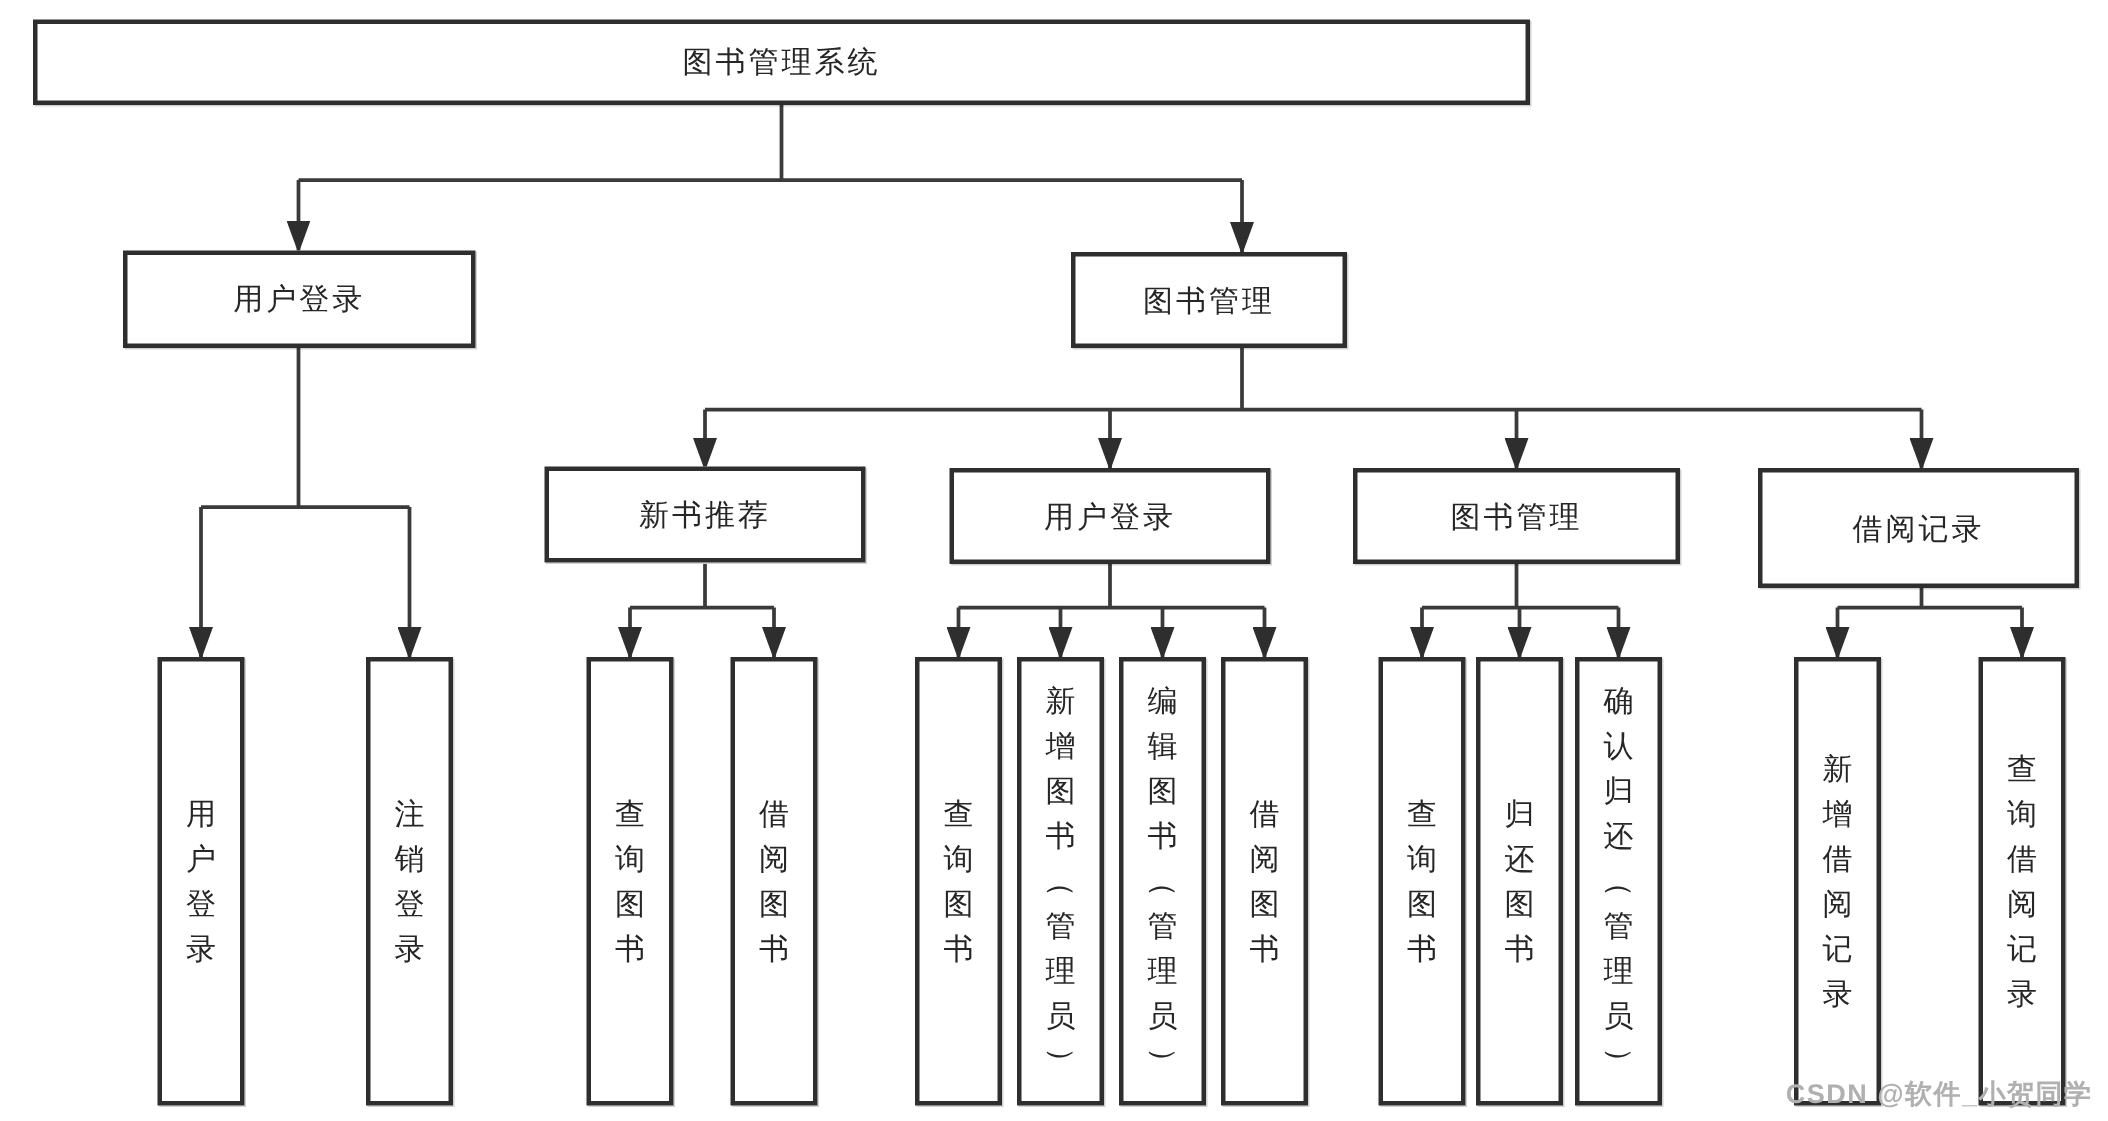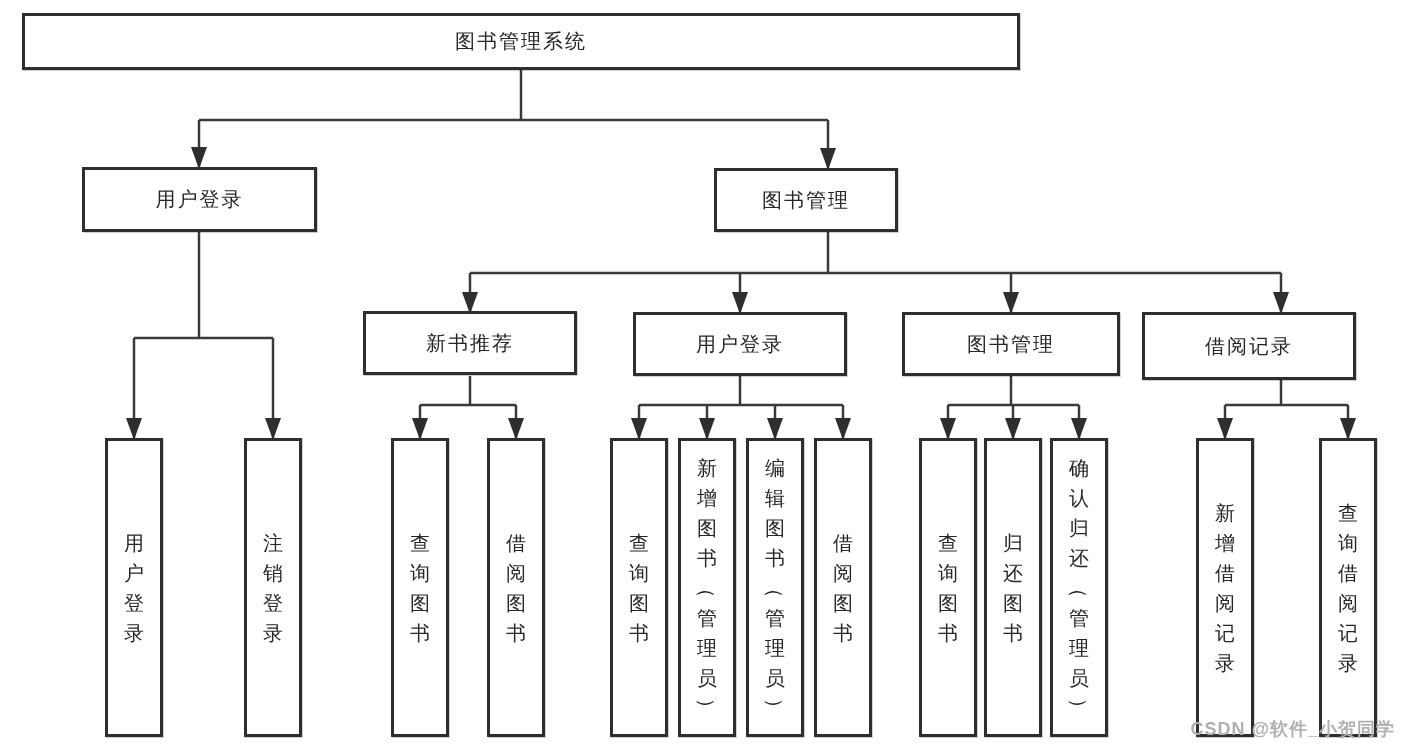--- a/index.html
+++ b/index.html
@@ -137,21 +137,21 @@
 
   <div class="hbox" style="left:363px;top:311px;width:214px;height:64px">
     <span class="hlabel">新书推荐</span>
   </div>
   <div class="hbox" style="left:633px;top:312px;width:214px;height:64px">
     <span class="hlabel">用户登录</span>
   </div>
   <div class="hbox" style="left:902px;top:312px;width:218px;height:64px">
     <span class="hlabel">图书管理</span>
   </div>
-  <div class="hbox" style="left:1142px;top:312px;width:214px;height:68px">
+  <div class="hbox" style="left:1172px;top:312px;width:214px;height:80px">
     <span class="hlabel">借阅记录</span>
   </div>
 
   <div class="vbox" style="left:105px;top:438px;width:58px;height:299px">
     <div class="vlabel">
         <div class="vchar">用</div>
         <div class="vchar">户</div>
         <div class="vchar">登</div>
         <div class="vchar">录</div>
       </div>

